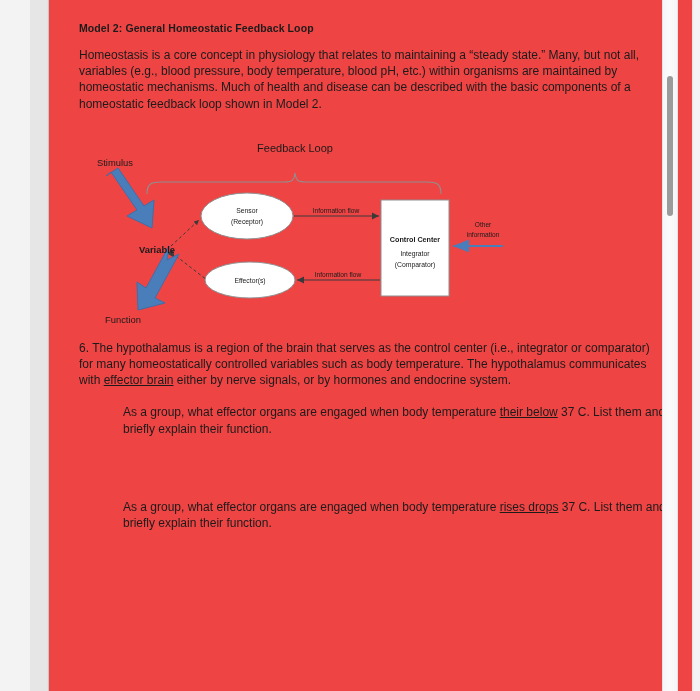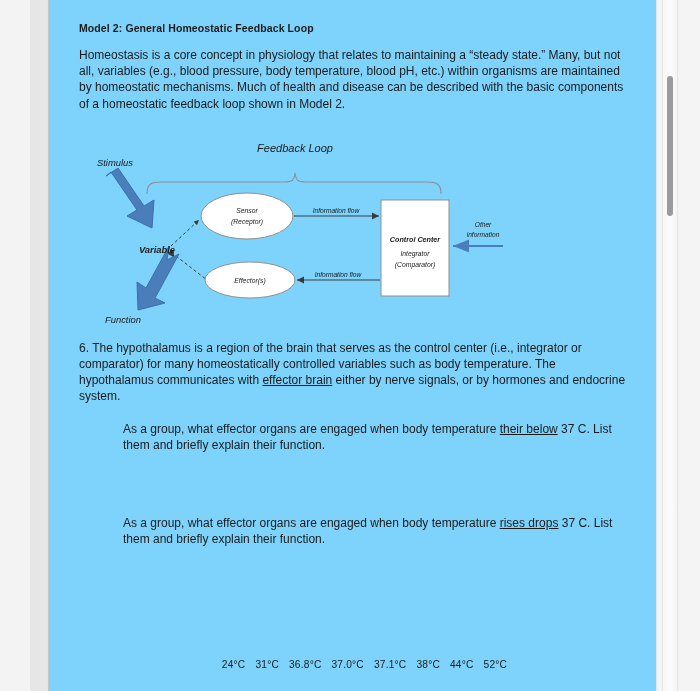--- a/index.html
+++ b/index.html
@@ -43,23 +43,24 @@
     background: #f4f4f4;
     border-left: 1px solid #dcdcdc;
   }
   
   #page {
     position: absolute;
     left: 49px;
     top: 0;
     width: 607px;
     bottom: 0;
-    background: #7dd3fc;
+    background: #ef4444;
     box-shadow: 0 0 2px rgba(0,0,0,0.18);
     overflow: hidden;
+    padding-left: 36px;
   }
   .page-inner {
     position: absolute;
     left: 30px;
     right: 26px;
     top: 22px;
   }
 
   
   .scrollbar-track {
@@ -104,21 +105,20 @@
   .spacer-sm { height: 16px; }
   .spacer-md { height: 34px; }
   .spacer-lg { height: 62px; }
 
   
   .diagram-wrap {
     position: relative;
     width: 100%;
     height: 196px;
     margin-top: 16px;
-    font-style: italic;
   }
   .diagram-wrap svg { display: block; }
 
   .temps {
     font-size: 10.2px;
     color: #1b1b1b;
     text-align: center;
     letter-spacing: .2px;
     padding-left: 20px;
   }
@@ -233,21 +233,20 @@
       <div class="spacer-lg"></div>
 
       <p class="doc-p indent"><span>As a group, what effector organs are engaged when body temperature </span><span class="u">rises drops</span><span> 37 C.  List them and briefly explain their function.</span></p>
 
       <div class="spacer-lg"></div>
       <div class="spacer-sm"></div>
 
 
       <div class="spacer-md"></div>
 
-      <div class="temps"><span>24°C</span><span>31°C</span><span>36.8°C</span><span>37.0°C</span><span>37.1°C</span><span>38°C</span><span>44°C</span><span>52°C</span></div>
 
     </div>
   </div>
 
   <div class="scrollbar-track">
     <div class="scrollbar-thumb"></div>
   </div>
 
 </div>
 

